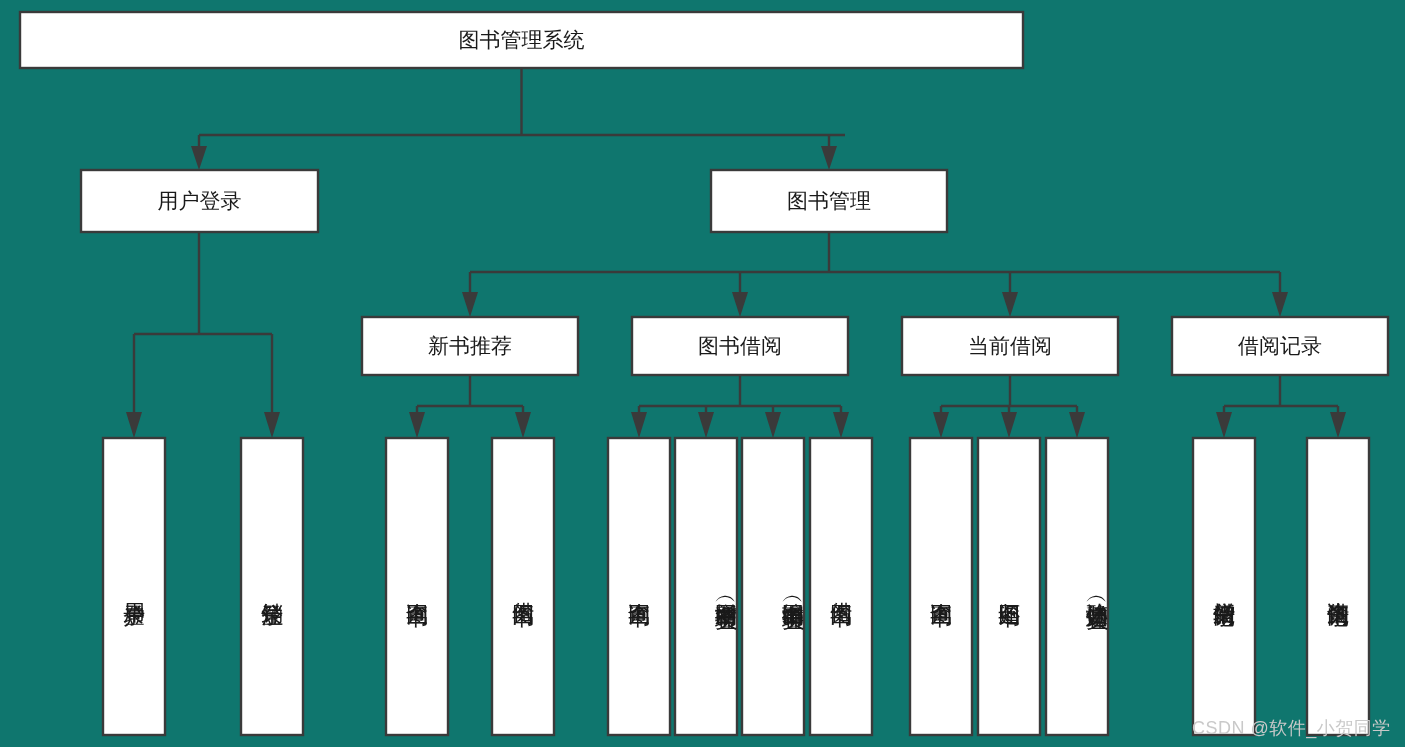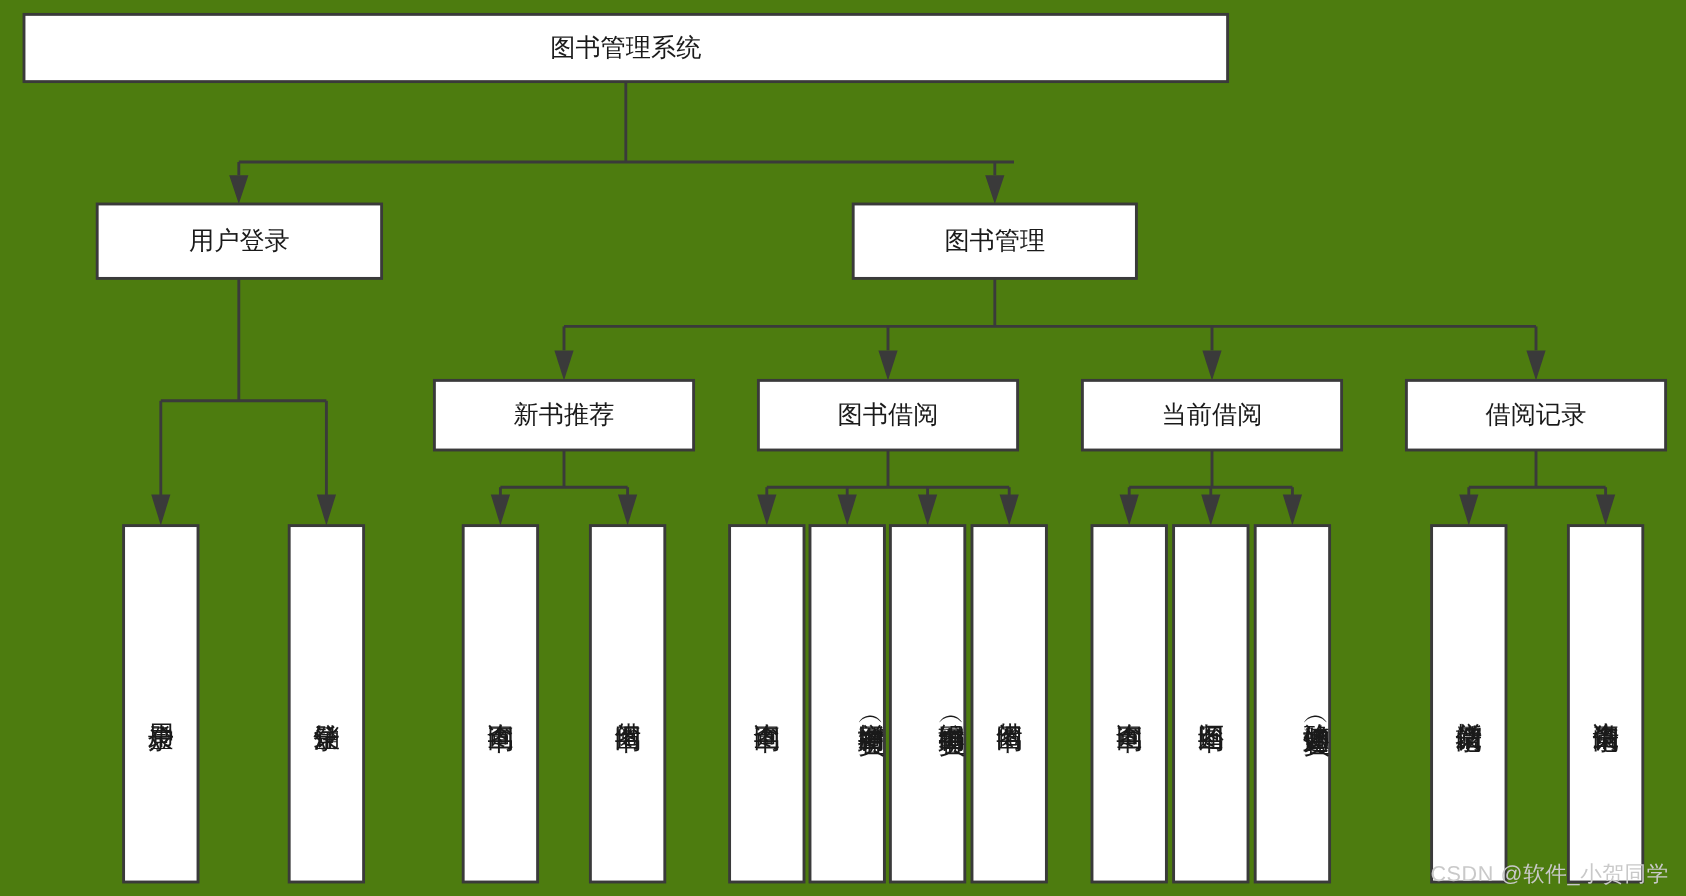--- a/index.html
+++ b/index.html
@@ -10,21 +10,21 @@
   body {
     width: 1405px;
     height: 747px;
     overflow: hidden;
     font-family: "Liberation Sans", "DejaVu Sans", sans-serif;
   }
   #diagram-root {
     position: relative;
     width: 1405px;
     height: 747px;
-    background: #4d7c0f;
+    background: #0f766e;
   }
   svg#diagram-canvas {
     position: absolute;
     top: 0;
     left: 0;
     width: 1405px;
     height: 747px;
     display: block;
   }
   .node-box {

